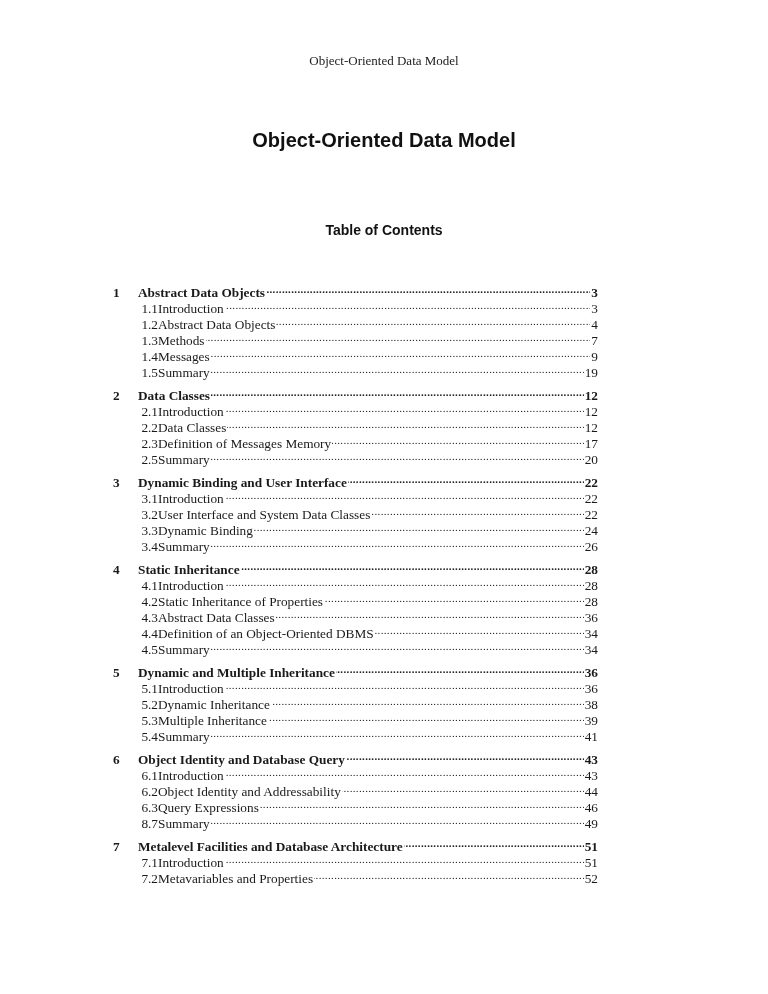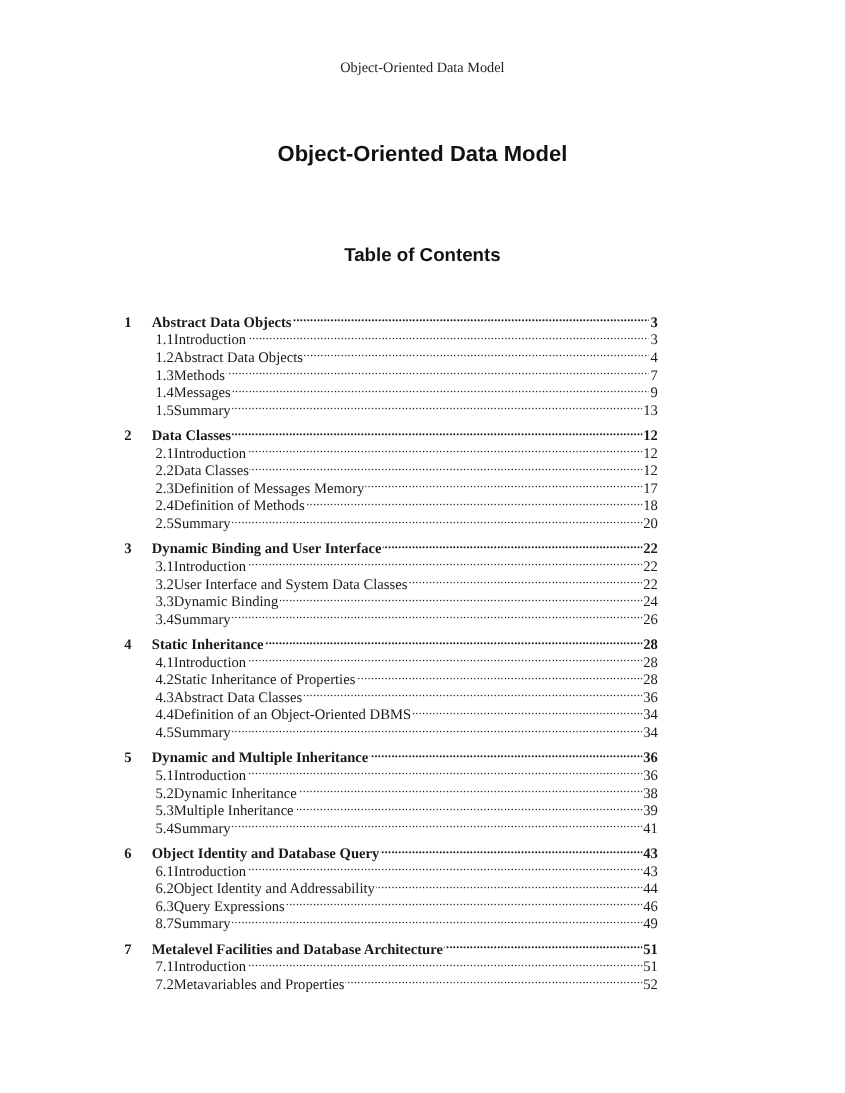--- a/index.html
+++ b/index.html
@@ -7,21 +7,21 @@
   .running-header {
     position: absolute; top: 53px; left: 0; width: 768px; text-align: center;
     font-family: "Liberation Serif", serif; font-size: 13px; color: #222;
   }
   .doc-title {
     position: absolute; top: 129px; left: 0; width: 768px; text-align: center;
     font-family: "Liberation Sans", sans-serif; font-weight: bold; font-size: 20px; color: #111;
   }
   .toc-title {
     position: absolute; top: 222px; left: 0; width: 768px; text-align: center;
-    font-family: "Liberation Sans", sans-serif; font-weight: bold; font-size: 17px; color: #111;
+    font-family: "Liberation Sans", sans-serif; font-weight: bold; font-size: 14px; color: #111;
   }
   .toc {
     position: absolute; top: 281px; left: 110px; width: 488px;
     font-family: "Liberation Serif", serif; font-size: 13.3px; color: #1a1a1a;
   }
   .chapter { margin-bottom: 7px; }
   .row {
     display: flex; align-items: baseline; height: 16px; line-height: 16px; white-space: nowrap;
   }
   .row .num { flex: 0 0 auto; }
@@ -81,21 +81,21 @@
     <span class="num">1.4</span>
     <span class="title">Messages</span>
     <span class="leader"></span>
     <span class="page">9</span>
   </div>
 
   <div class="row sub">
     <span class="num">1.5</span>
     <span class="title">Summary</span>
     <span class="leader"></span>
-    <span class="page">13</span>
+    <span class="page">19</span>
   </div>
 </div>
   </div>
 
   <div class="chapter">
     <div class="row ch">
       <span class="num">2</span>
       <span class="title">Data Classes</span>
       <span class="leader"></span>
       <span class="page">12</span>
@@ -115,26 +115,20 @@
     <span class="page">12</span>
   </div>
 
   <div class="row sub">
     <span class="num">2.3</span>
     <span class="title">Definition of Messages Memory</span>
     <span class="leader"></span>
     <span class="page">17</span>
   </div>
 
-  <div class="row sub">
-    <span class="num">2.4</span>
-    <span class="title">Definition of Methods</span>
-    <span class="leader"></span>
-    <span class="page">18</span>
-  </div>
 
   <div class="row sub">
     <span class="num">2.5</span>
     <span class="title">Summary</span>
     <span class="leader"></span>
     <span class="page">20</span>
   </div>
 </div>
   </div>
 

